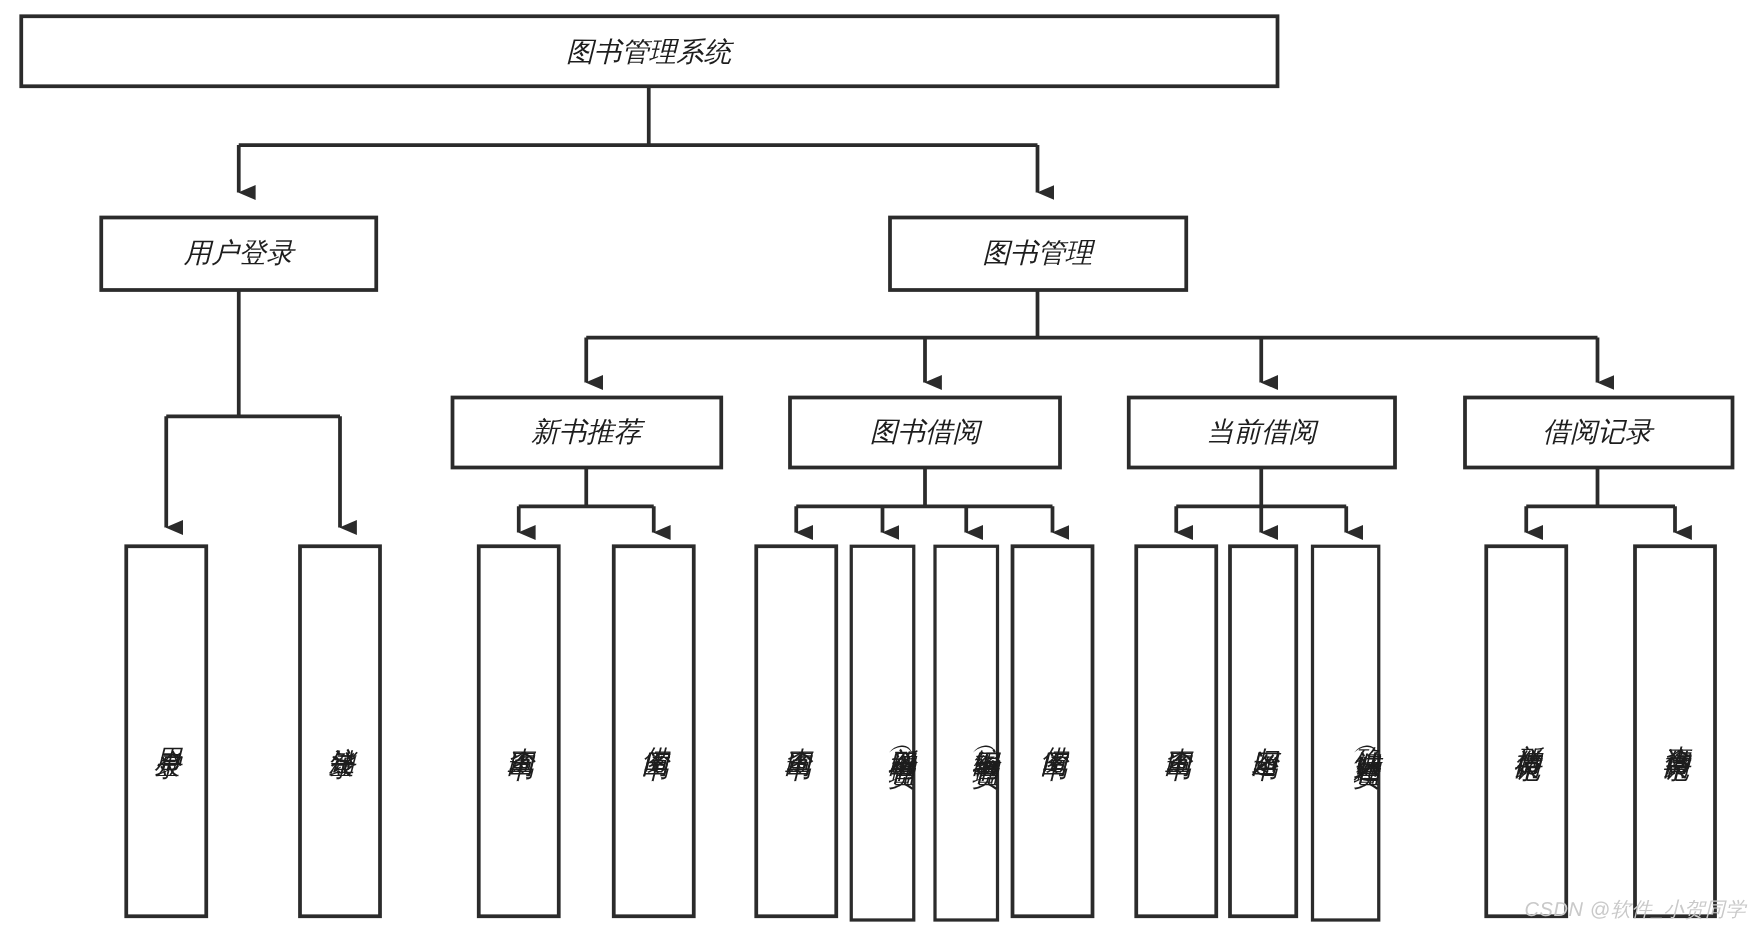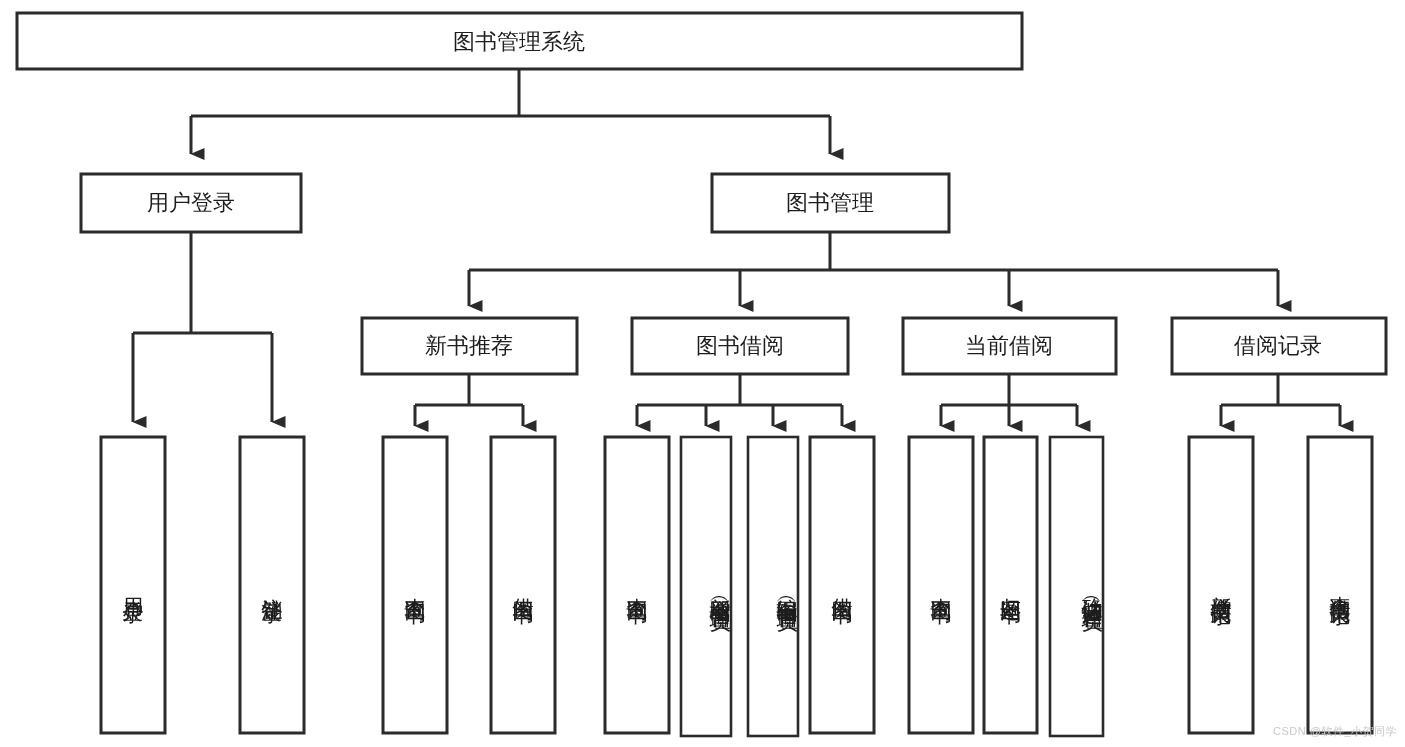--- a/index.html
+++ b/index.html
@@ -11,20 +11,21 @@
     width: 1405px;
     height: 747px;
     font-family: "Liberation Sans", "DejaVu Sans", sans-serif;
     overflow: hidden;
     position: relative;
   }
   #diagram-root {
     position: relative;
     width: 1405px;
     height: 747px;
+    font-style: italic;
   }
   svg#flow {
     position: absolute;
     left: 0;
     top: 0;
     width: 1405px;
     height: 747px;
   }
   .node-rect {
     fill: #ffffff;
@@ -64,21 +65,21 @@
     letter-spacing: 2px;
     white-space: nowrap;
     text-align: center;
     pointer-events: none;
   }
   .watermark {
     position: absolute;
     right: 8px;
     bottom: 8px;
     font-family: "Liberation Sans", "DejaVu Sans", sans-serif;
-    font-size: 11px;
+    font-size: 16px;
     color: #c9c9c9;
     letter-spacing: 0.5px;
     white-space: nowrap;
   }
 </style>
 </head>
 <body>
 
 <div id="diagram-root">
 

